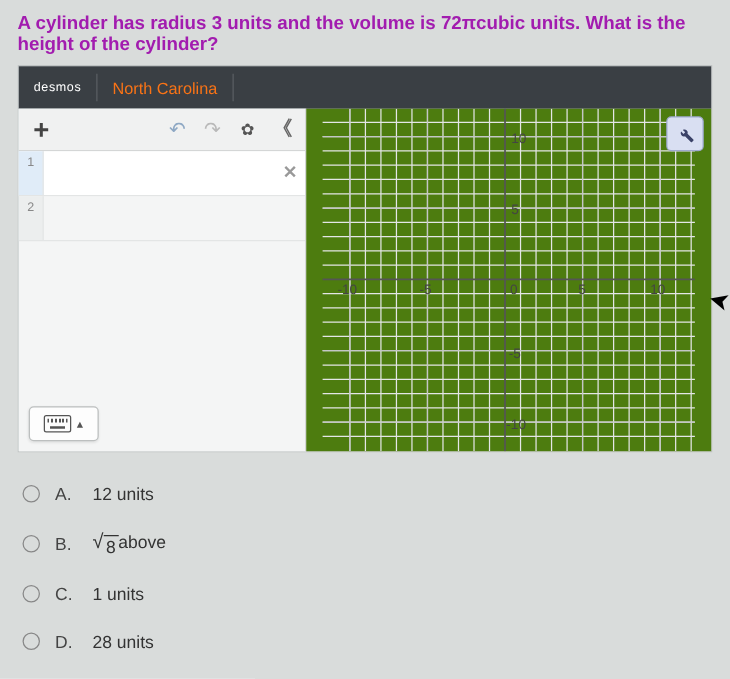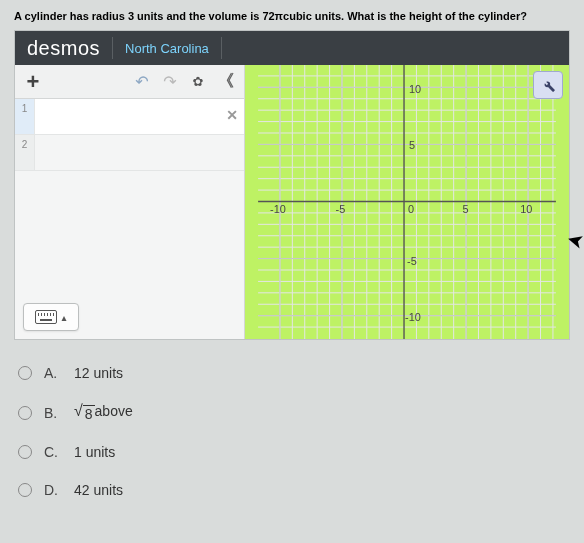--- a/index.html
+++ b/index.html
@@ -8,54 +8,54 @@
     font-family: Arial, sans-serif;
     width: 584px;
     height: 543px;
     overflow: hidden;
     position: relative;
   }
   .container {
     padding: 10px 14px 0 14px;
   }
   .question {
-    font-size: 11px;
+    font-size: 15px;
     font-weight: bold;
-    color: #000000;
+    color: #a21caf;
     margin-bottom: 8px;
   }
   .desmos-wrap {
     background: #f3f4f4;
     border: 1px solid #bfc3c3;
     position: relative;
     height: 310px;
   }
   .desmos-header {
     background: #3a3f44;
     color: #e6e6e6;
     display: flex;
     align-items: center;
     height: 34px;
     font-size: 13px;
   }
   .desmos-logo {
     font-weight: normal;
-    font-size: 20px;
+    font-size: 10px;
     padding: 0 12px;
     letter-spacing: 0.5px;
     color: #fff;
   }
   .desmos-header .sep {
     width: 1px;
     height: 22px;
     background: #5a5f63;
   }
   .desmos-header .txt {
     padding: 0 12px;
-    color: #7dd3fc;
+    color: #f97316;
   }
   .desmos-body {
     display: flex;
     height: calc(100% - 34px);
   }
   .left-panel {
     width: 230px;
     background: #f4f5f5;
     border-right: 1px solid #d4d6d6;
     display: flex;
@@ -148,21 +148,21 @@
   .kb-icon::after {
     content: "";
     position: absolute;
     bottom: 2px; left: 4px; right: 4px;
     height: 2px;
     background: #555;
   }
   .graph-area {
     flex: 1;
     position: relative;
-    background: #bef264;
+    background: #4d7c0f;
   }
   .graph-svg {
     width: 100%;
     height: 100%;
     display: block;
   }
   .wrench {
     position: absolute;
     top: 6px;
     right: 6px;
@@ -353,18 +353,18 @@
       </span>
     </div>
     <div class="answer">
       <span class="radio"></span>
       <span class="letter">C.</span>
       <span>1 units</span>
     </div>
     <div class="answer">
       <span class="radio"></span>
       <span class="letter">D.</span>
-      <span>42 units</span>
+      <span>28 units</span>
     </div>
   </div>
 </div>
 
 <div class="cursor-arrow">➤</div>
 
 </body></html>

